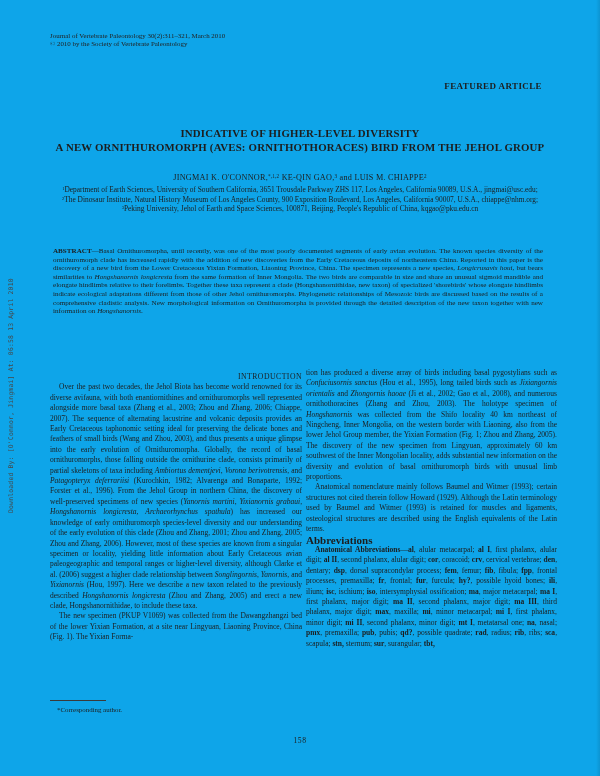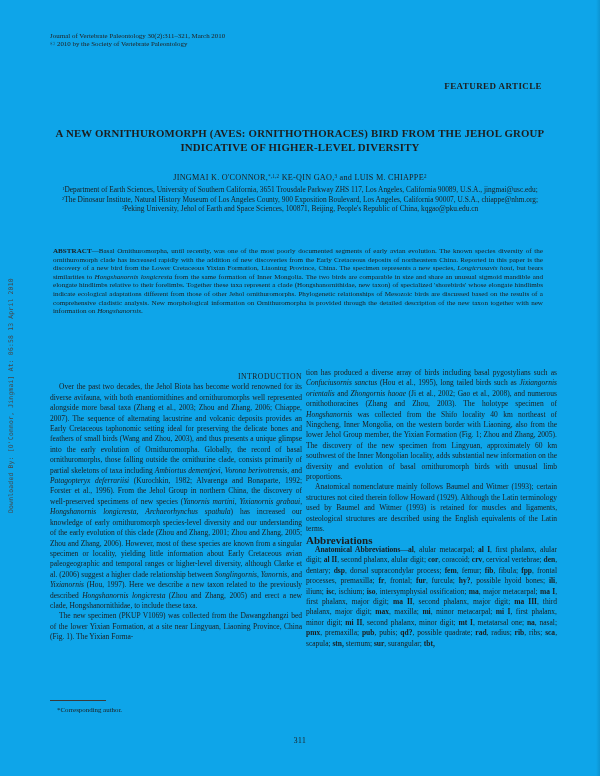--- a/index.html
+++ b/index.html
@@ -53,22 +53,22 @@
   <div class="watermark">Downloaded By: [O'Connor, Jingmai] At: 06:58 13 April 2010</div>
 
   <div class="header-left">
     <div>Journal of Vertebrate Paleontology 30(2):311–321, March 2010</div>
     <div>© 2010 by the Society of Vertebrate Paleontology</div>
   </div>
 
   <div class="featured">FEATURED ARTICLE</div>
 
   <div class="title">
+    <div>INDICATIVE OF HIGHER-LEVEL DIVERSITY</div>
     <div>A NEW ORNITHUROMORPH (AVES: ORNITHOTHORACES) BIRD FROM THE JEHOL GROUP</div>
-    <div>INDICATIVE OF HIGHER-LEVEL DIVERSITY</div>
   </div>
 
   <div class="authors"><span>JINGMAI K. O'CONNOR,</span><sup>*,1,2</sup><span> KE-QIN GAO,</span><sup>3</sup><span> and LUIS M. CHIAPPE</span><sup>2</sup></div>
 
   <div class="affiliations">
     <div><sup>1</sup><span>Department of Earth Sciences, University of Southern California, 3651 Trousdale Parkway ZHS 117, Los Angeles, California 90089, U.S.A., jingmai@usc.edu;</span></div>
     <div><sup>2</sup><span>The Dinosaur Institute, Natural History Museum of Los Angeles County, 900 Exposition Boulevard, Los Angeles, California 90007, U.S.A., chiappe@nhm.org;</span></div>
     <div><sup>3</sup><span>Peking University, Jehol of Earth and Space Sciences, 100871, Beijing, People's Republic of China, kqgao@pku.edu.cn</span></div>
   </div>
 
@@ -85,15 +85,15 @@
     <p class="indent"><span>Anatomical nomenclature mainly follows Baumel and Witmer (1993); certain structures not cited therein follow Howard (1929). Although the Latin terminology used by Baumel and Witmer (1993) is retained for muscles and ligaments, osteological structures are described using the English equivalents of the Latin terms.</span></p>
     <p class="abbrev-heading">Abbreviations</p>
     <p class="indent"><span class="b">Anatomical Abbreviations</span><span>—</span><span class="b">al</span><span>, alular metacarpal; </span><span class="b">al I</span><span>, first phalanx, alular digit; </span><span class="b">al II</span><span>, second phalanx, alular digit; </span><span class="b">cor</span><span>, coracoid; </span><span class="b">crv</span><span>, cervical vertebrae; </span><span class="b">den</span><span>, dentary; </span><span class="b">dsp</span><span>, dorsal supracondylar process; </span><span class="b">fem</span><span>, femur; </span><span class="b">fib</span><span>, fibula; </span><span class="b">fpp</span><span>, frontal processes, premaxilla; </span><span class="b">fr</span><span>, frontal; </span><span class="b">fur</span><span>, furcula; </span><span class="b">hy?</span><span>, possible hyoid bones; </span><span class="b">ili</span><span>, ilium; </span><span class="b">isc</span><span>, ischium; </span><span class="b">iso</span><span>, intersymphysial ossification; </span><span class="b">ma</span><span>, major metacarpal; </span><span class="b">ma I</span><span>, first phalanx, major digit; </span><span class="b">ma II</span><span>, second phalanx, major digit; </span><span class="b">ma III</span><span>, third phalanx, major digit; </span><span class="b">max</span><span>, maxilla; </span><span class="b">mi</span><span>, minor metacarpal; </span><span class="b">mi I</span><span>, first phalanx, minor digit; </span><span class="b">mi II</span><span>, second phalanx, minor digit; </span><span class="b">mt I</span><span>, metatarsal one; </span><span class="b">na</span><span>, nasal; </span><span class="b">pmx</span><span>, premaxilla; </span><span class="b">pub</span><span>, pubis; </span><span class="b">qd?</span><span>, possible quadrate; </span><span class="b">rad</span><span>, radius; </span><span class="b">rib</span><span>, ribs; </span><span class="b">sca</span><span>, scapula; </span><span class="b">stn,</span><span> sternum; </span><span class="b">sur</span><span>, surangular; </span><span class="b">tbt,</span></p>
   </div>
 
   <div class="footnote">
     <hr class="footnote-rule">
     <div class="footnote-text">*Corresponding author.</div>
   </div>
 
-  <div class="pageno">311</div>
+  <div class="pageno">158</div>
 
 </div>
 
 </body></html>

